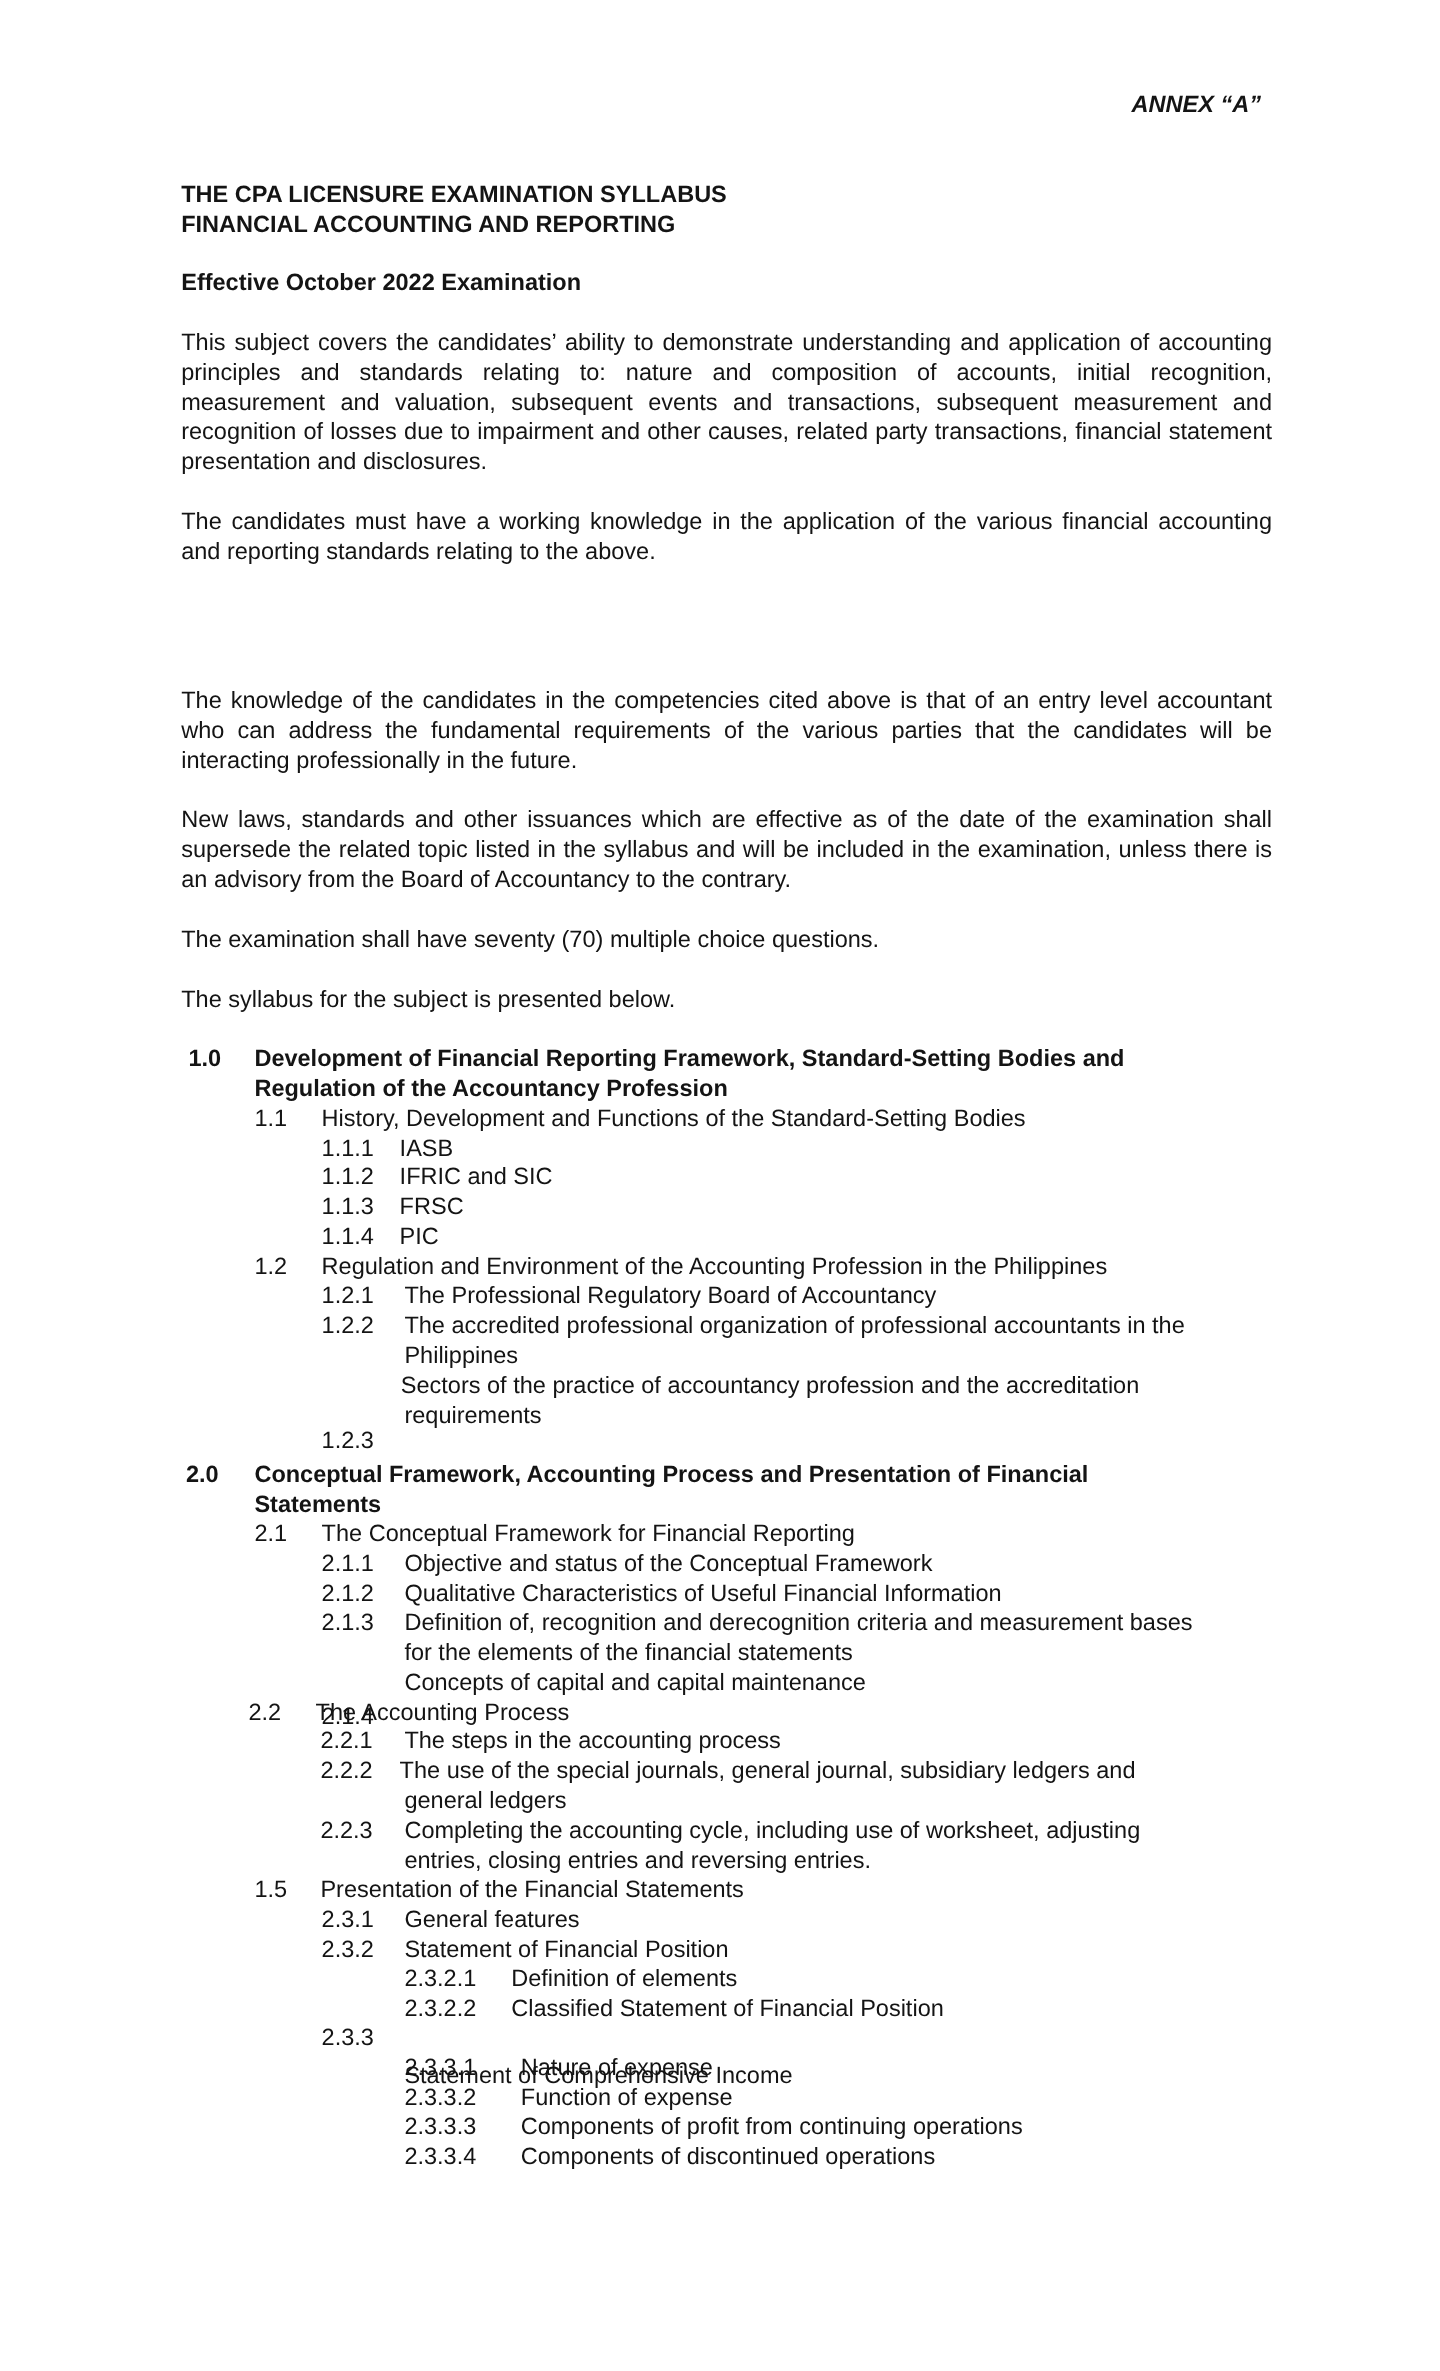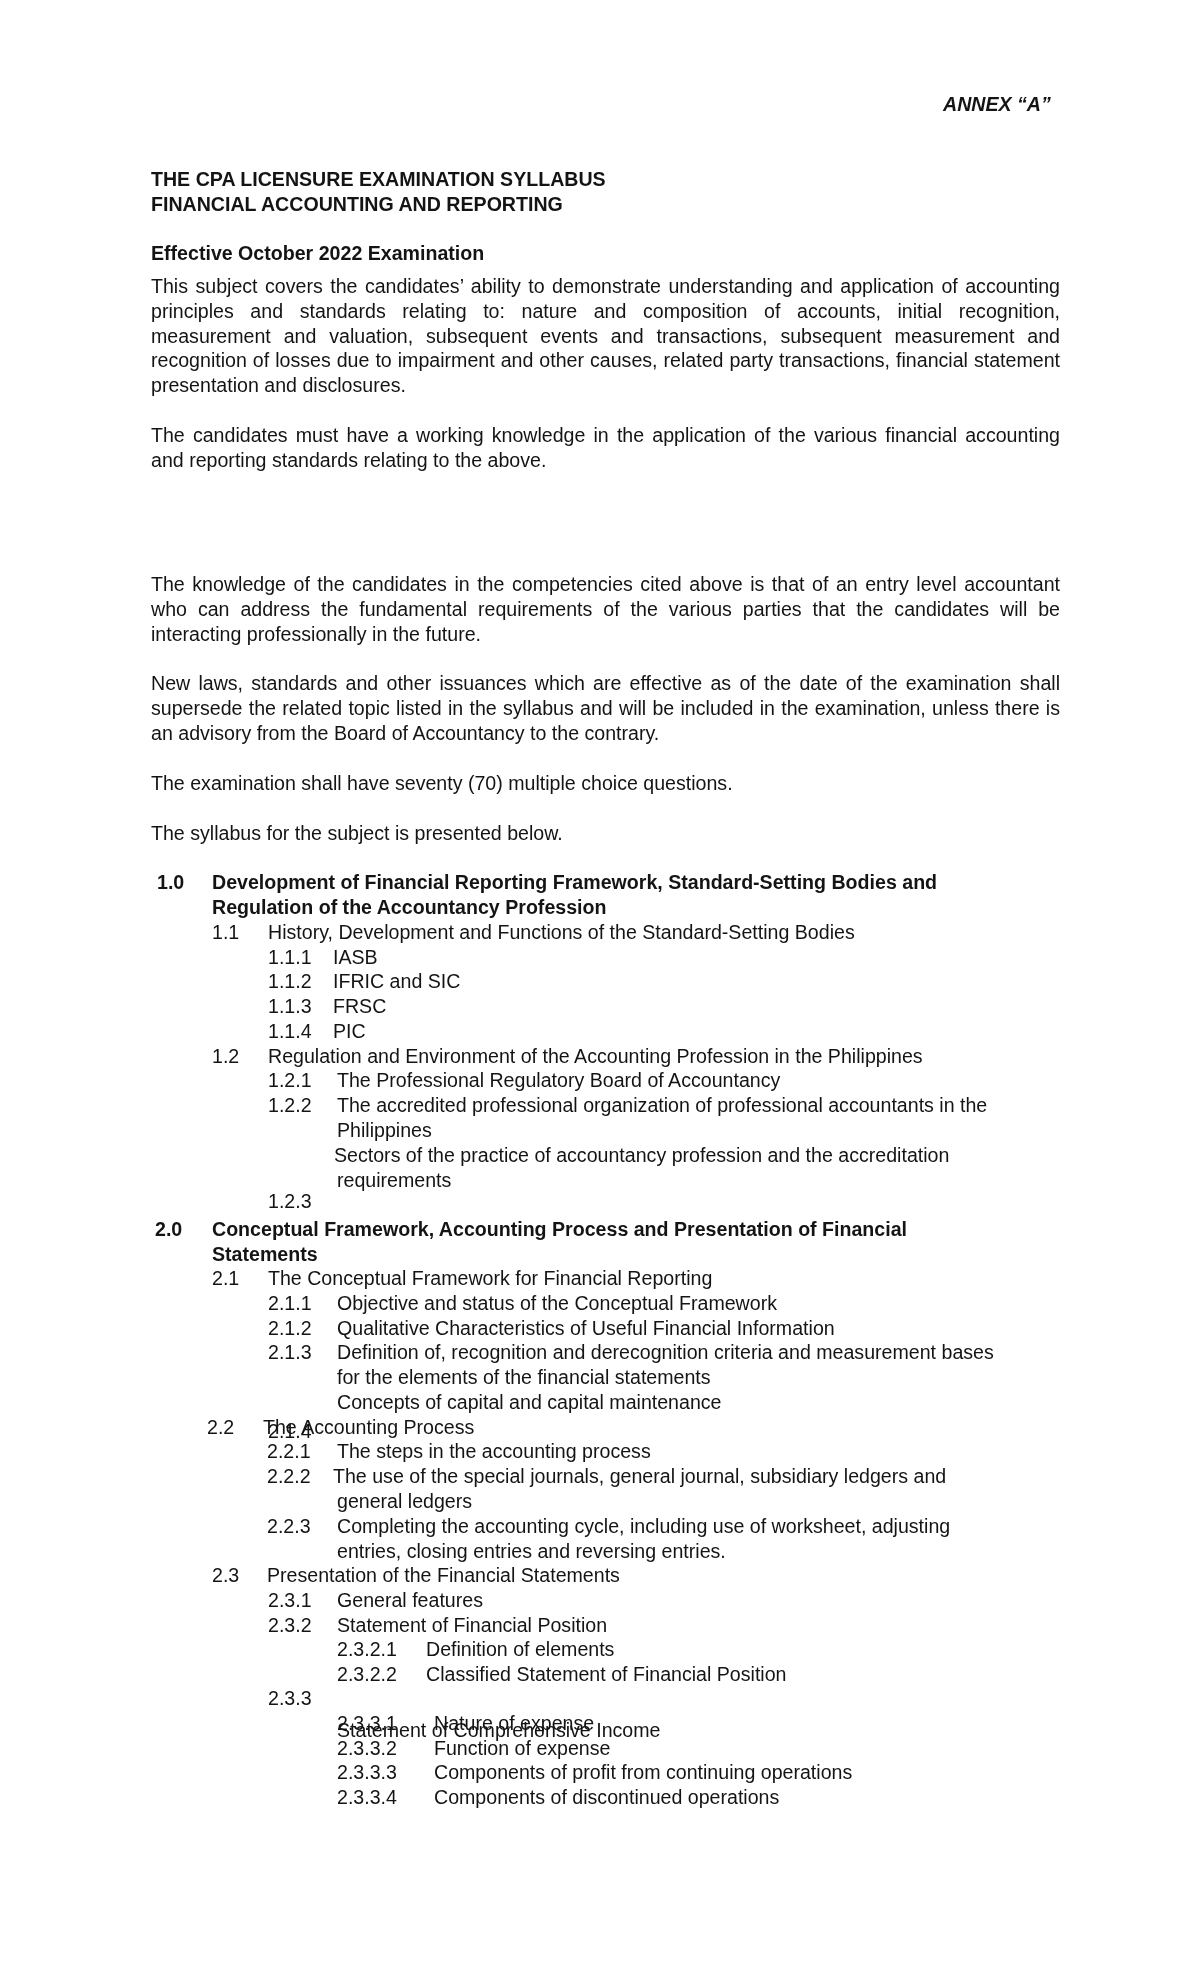--- a/index.html
+++ b/index.html
@@ -2,21 +2,21 @@
 <html><head>
   <meta charset="utf-8">
   <style>
     html, body { margin: 0; padding: 0; background: #ffffff; }
     body {
       width: 1200px; height: 1976px; position: relative; overflow: hidden;
       font-family: "Liberation Sans", sans-serif; color: #141414;
       font-size: 19.6px;
     }
     .page { position: absolute; left: 0; top: 0; width: 1200px; height: 1976px; background: #fff; }
-    .abs { position: absolute; white-space: nowrap; line-height: 24.8px; height: 24.8px; margin-top: 17px; }
+    .abs { position: absolute; white-space: nowrap; line-height: 24.8px; height: 24.8px; }
     .annex { left: 943px; top: 75px; font-weight: bold; font-style: italic; font-size: 19.6px; }
     .center { left: 151px; width: 909px; text-align: left; font-weight: bold; }
     .para {
       position: absolute; left: 151px; width: 909px;
       line-height: 24.8px; text-align: justify; margin: 0;
       text-align-last: left;
     }
     .row { position: absolute; white-space: nowrap; line-height: 24.8px; }
     .row .num { position: absolute; top: 0; }
     .row .txt { position: absolute; top: 0; text-align: right; }
@@ -122,21 +122,21 @@
     <span class="num" style="left:267px;">2.2.2</span>
     <span class="txt" style="left:333px;">The use of the special journals, general journal, subsidiary ledgers and</span>
     <span class="txt" style="left:337px; top:24.8px;">general ledgers</span>
   </div>
   <div class="row" style="top:1514px;">
     <span class="num" style="left:267px;">2.2.3</span>
     <span class="txt" style="left:337px;">Completing the accounting cycle, including use of worksheet, adjusting</span>
     <span class="txt" style="left:337px; top:24.8px;">entries, closing entries and reversing entries.</span>
   </div>
   <div class="row" style="top:1563px;">
-    <span class="num" style="left:212px;">2.3</span>
+    <span class="num" style="left:212px;">1.5</span>
     <span class="txt" style="left:267px;">Presentation of the Financial Statements</span>
   </div>
   <div class="row" style="top:1588px;">
     <span class="num" style="left:268px;">2.3.1</span>
     <span class="txt" style="left:337px;">General features</span>
   </div>
   <div class="row" style="top:1613px;">
     <span class="num" style="left:268px;">2.3.2</span>
     <span class="txt" style="left:337px;">Statement of Financial Position</span>
   </div>

